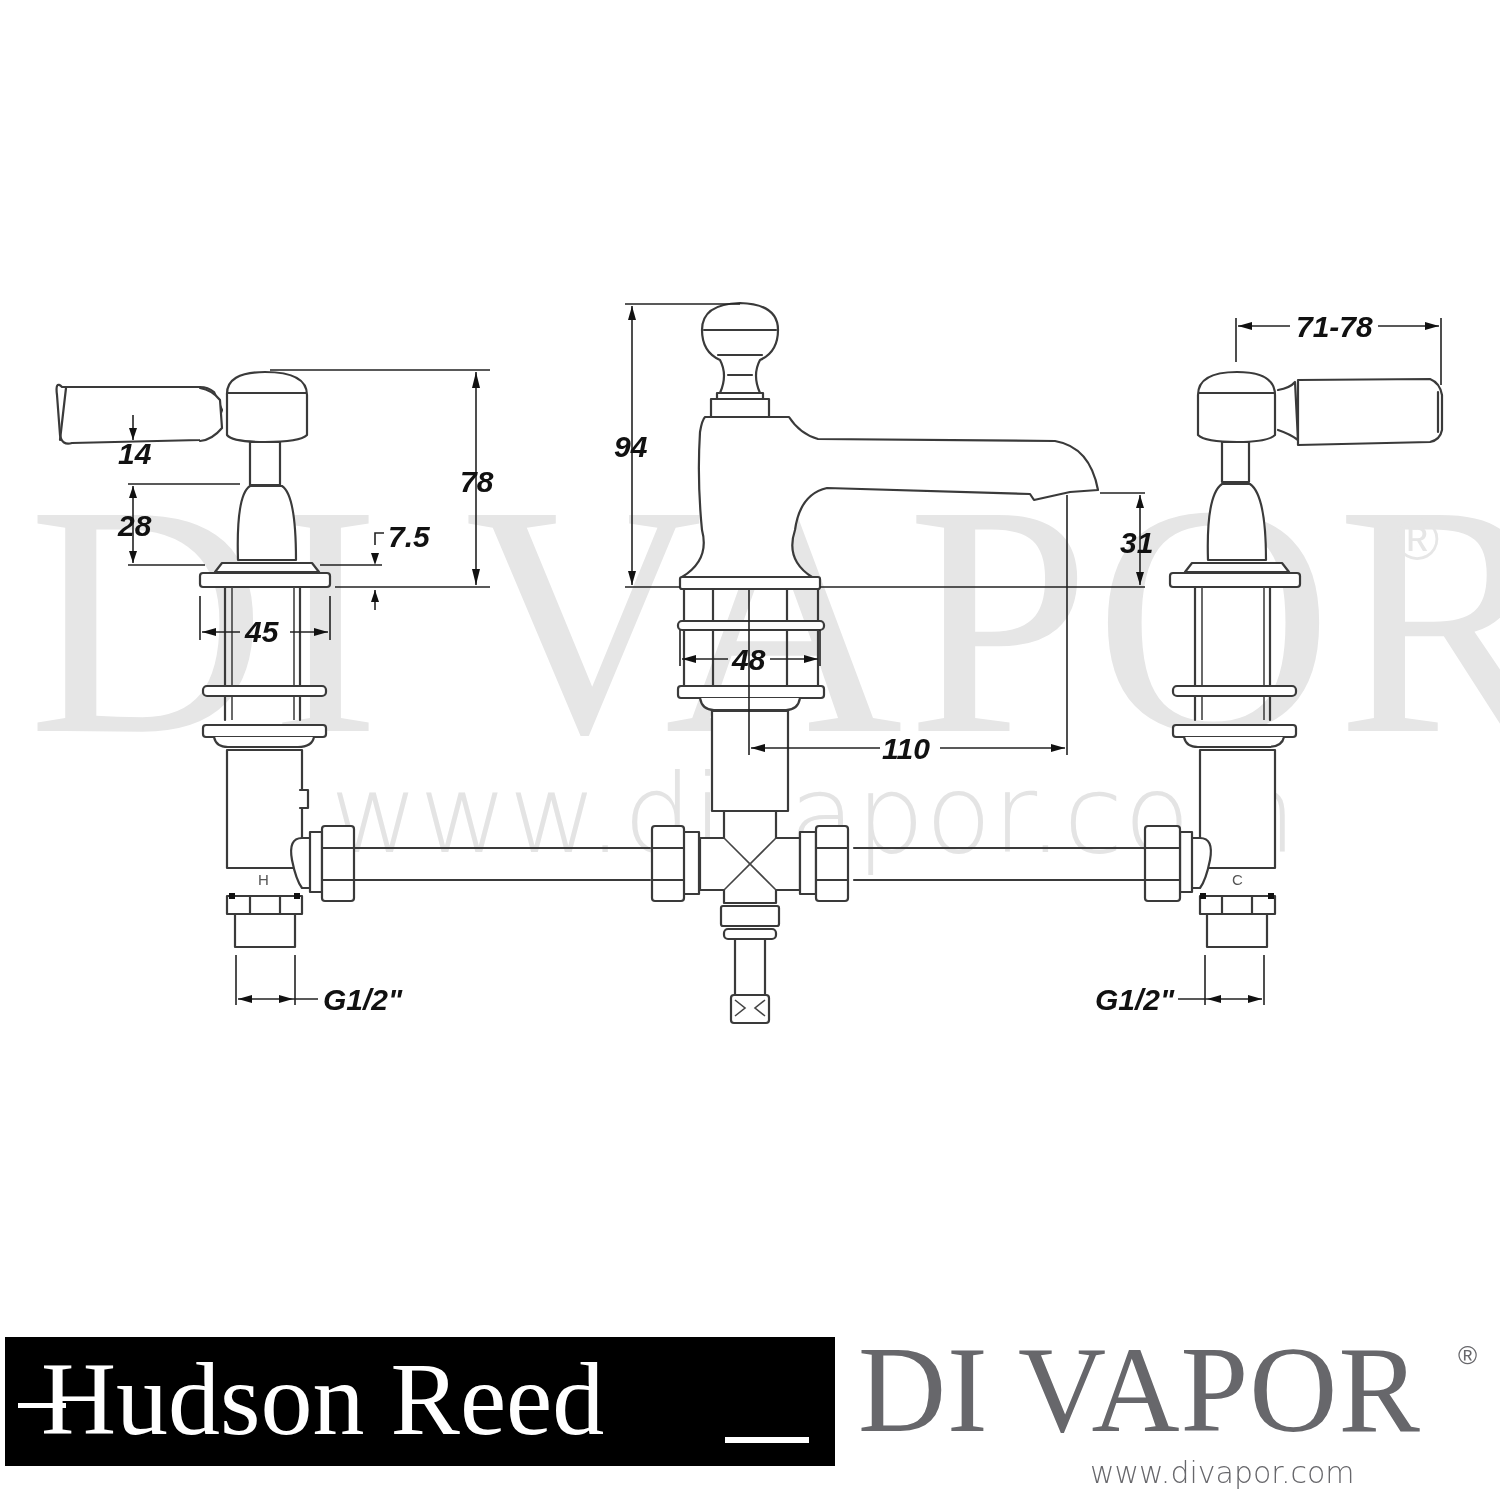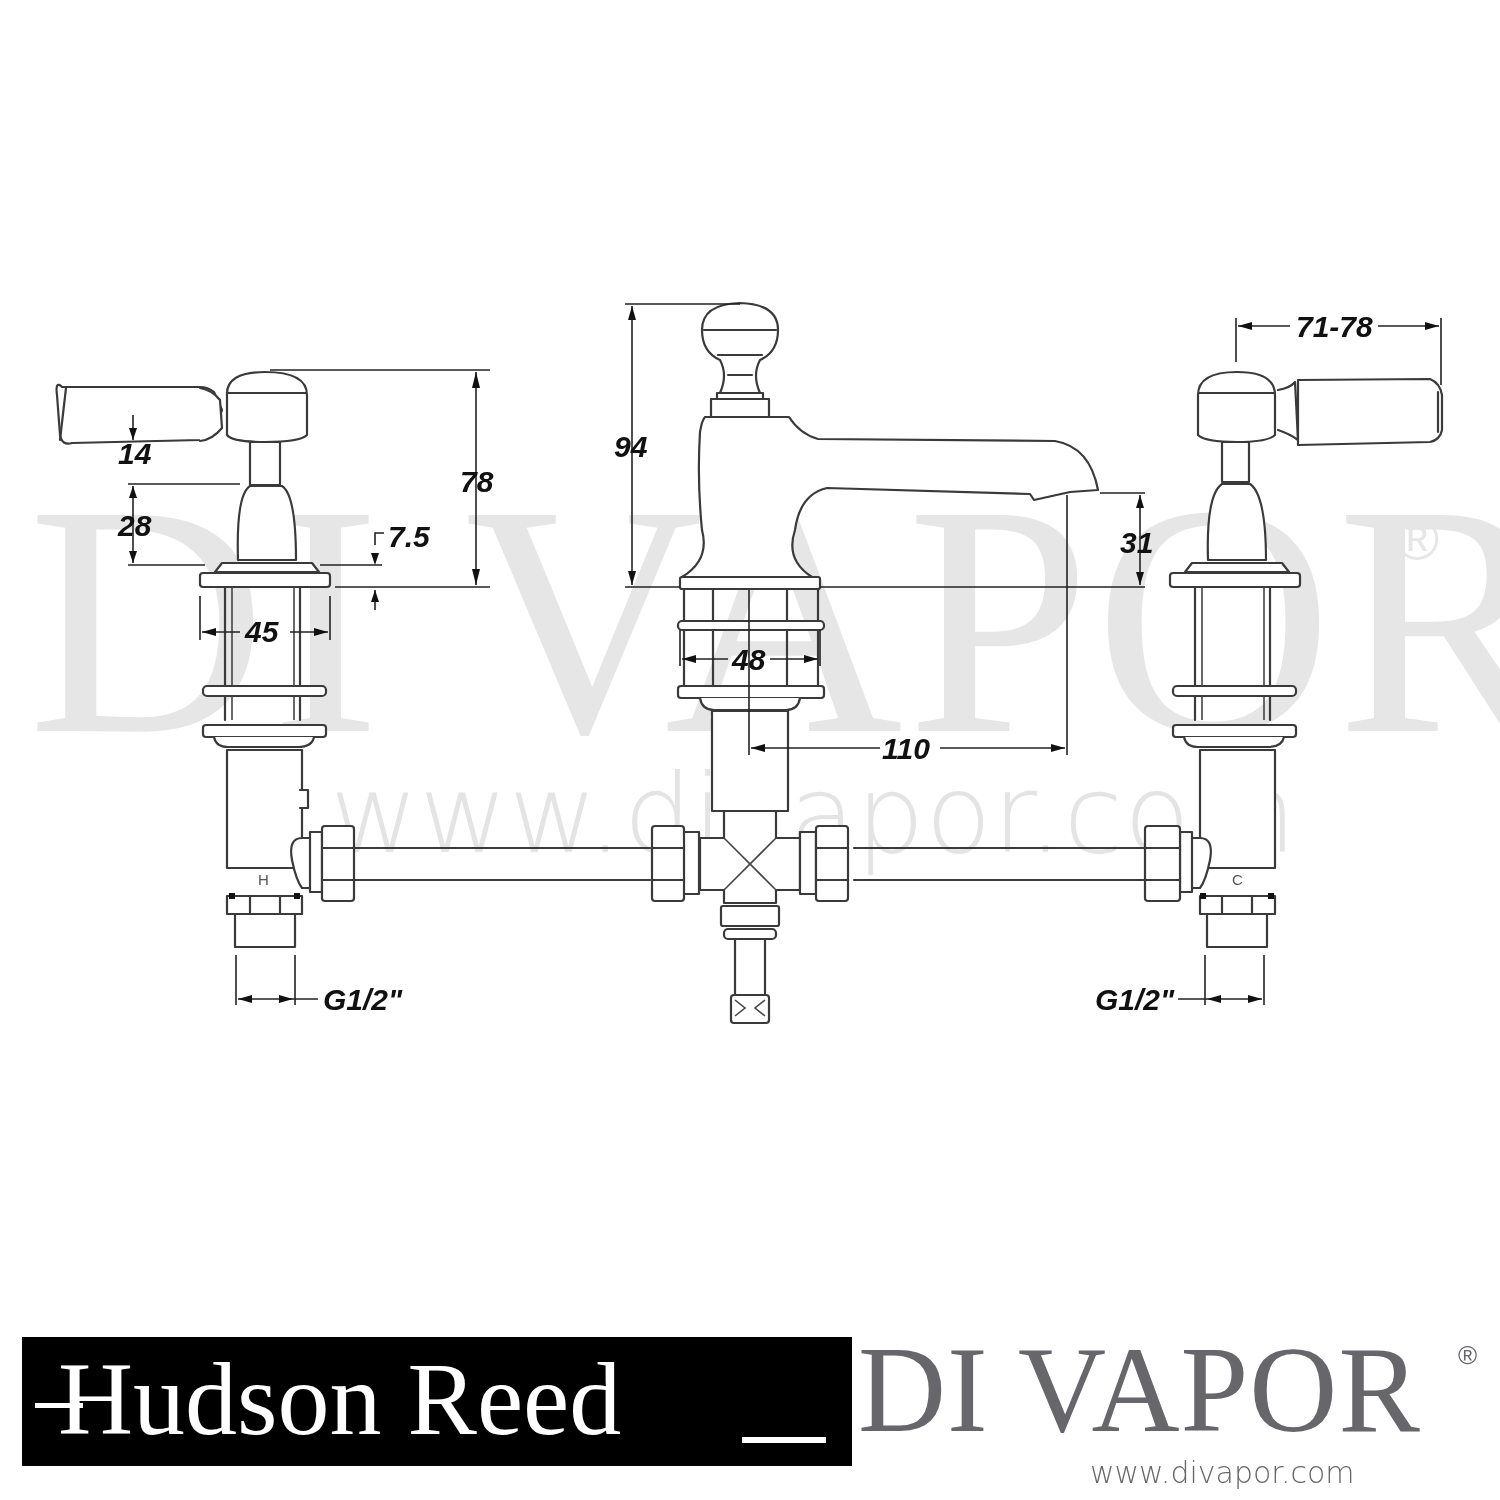--- a/index.html
+++ b/index.html
@@ -9,21 +9,21 @@
   .wm-reg { left:1395px; top:505px; font-size:60px; font-family:"Liberation Sans", sans-serif; }
   .wm-url { left:330px; top:752px; font-size:108px; font-family:"DejaVu Sans", sans-serif; font-weight:200; color:#e4e4e4; letter-spacing:1px; }
   svg.drawing { position:absolute; left:0; top:0; width:1500px; height:1500px; }
   .ln { stroke:#3a3a3a; stroke-width:2.2; fill:none; stroke-linecap:round; stroke-linejoin:round; }
   .ln-thin { stroke:#444; stroke-width:1.6; fill:none; }
   .fillw { fill:#ffffff; }
   .dim { stroke:#222; stroke-width:1.6; fill:none; }
   .arrow { fill:#111; }
   .dimtext { font-family:"Liberation Sans", sans-serif; font-weight:bold; font-style:italic; font-size:30px; fill:#111; }
   .mark { font-family:"Liberation Sans", sans-serif; font-size:15px; fill:#555; }
-  .hr-box { position:absolute; left:5px; top:1337px; width:830px; height:129px; background:#000;margin-left:17px; }
+  .hr-box { position:absolute; left:5px; top:1337px; width:830px; height:129px; background:#000; }
   .hr-text { position:absolute; left:36px; top:2px; font-family:"Liberation Serif", serif; color:#fff; font-size:104px; line-height:120px; letter-spacing:0px; white-space:nowrap; }
   .hr-bar-left { position:absolute; left:13px; top:66px; width:48px; height:5px; background:#fff; }
   .hr-bar-right { position:absolute; left:720px; top:100px; width:84px; height:6px; background:#fff; }
   .dv-logo { position:absolute; left:858px; top:1330px; font-family:"Liberation Serif", serif; color:#67676b; font-size:122px; line-height:120px; white-space:nowrap; letter-spacing:1px; }
   .dv-reg { position:absolute; left:1458px; top:1340px; font-family:"Liberation Sans", sans-serif; color:#67676b; font-size:26px; }
   .dv-url { position:absolute; left:1090px; top:1455px; font-family:"DejaVu Sans", sans-serif; color:#67676b; font-size:30px; white-space:nowrap; font-weight:200; }
 </style>
 </head>
 <body>
 

